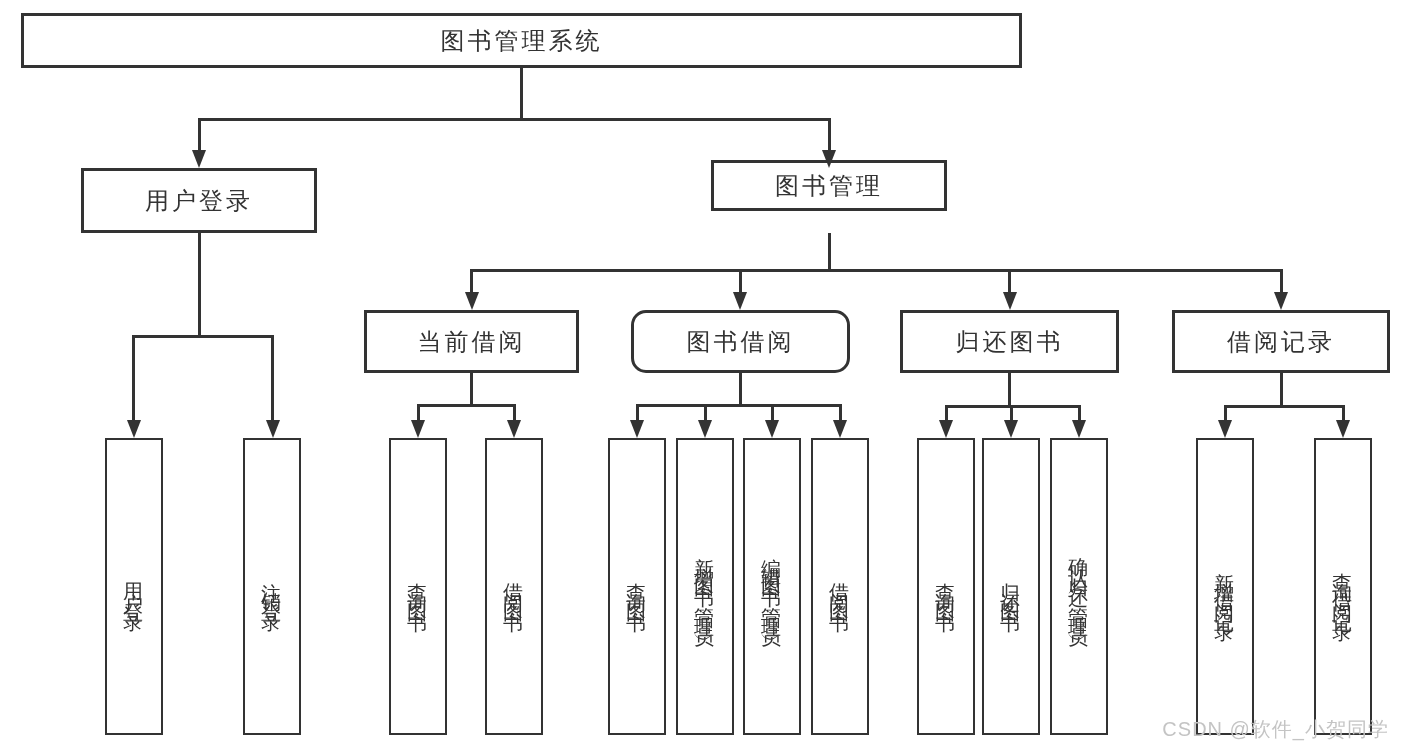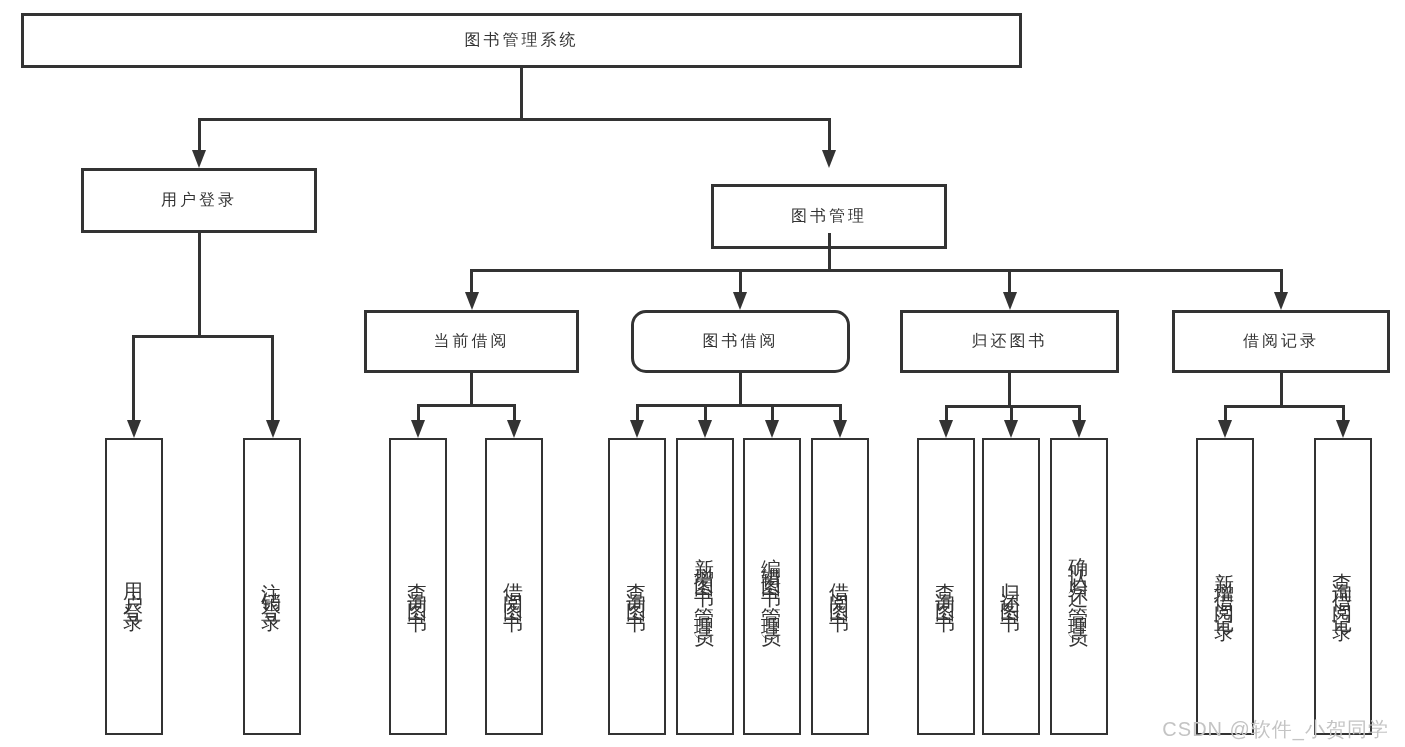--- a/index.html
+++ b/index.html
@@ -18,21 +18,21 @@
   }
   
   .node {
     position: absolute;
     box-sizing: border-box;
     border: 3px solid #333333;
     background: #ffffff;
     display: flex;
     align-items: center;
     justify-content: center;
-    font-size: 16px;
+    font-size: 24px;
     letter-spacing: 3px;
     color: #333333;
     white-space: nowrap;
     font-family: Liberation Mono, monospace;
   }
   
   .leaf {
     position: absolute;
     box-sizing: border-box;
     top: 438px;
@@ -69,21 +69,21 @@
   }
 </style>
 </head>
 <body>
 
 <div class="canvas">
 
   <div class="node" style="left:21px; top:13px; width:1001px; height:55px;">图书管理系统</div>
 
   <div class="node" style="left:81px; top:168px; width:236px; height:65px;">用户登录</div>
-  <div class="node" style="left:711px; top:184px; width:236px; height:65px;">图书管理</div>
+  <div class="node" style="left:711px; top:160px; width:236px; height:51px;">图书管理</div>
 
   <div class="node" style="left:364px; top:310px; width:215px; height:63px;">当前借阅</div>
   <div class="node" style="left:631px; top:310px; width:219px; height:63px;border-radius:15px;">图书借阅</div>
   <div class="node" style="left:900px; top:310px; width:219px; height:63px;">归还图书</div>
   <div class="node" style="left:1172px; top:310px; width:218px; height:63px;">借阅记录</div>
 
   <div class="leaf" style="left:105px;">用户登录</div>
   <div class="leaf" style="left:243px;">注销登录</div>
 
   <div class="leaf" style="left:389px;">查询图书</div>

